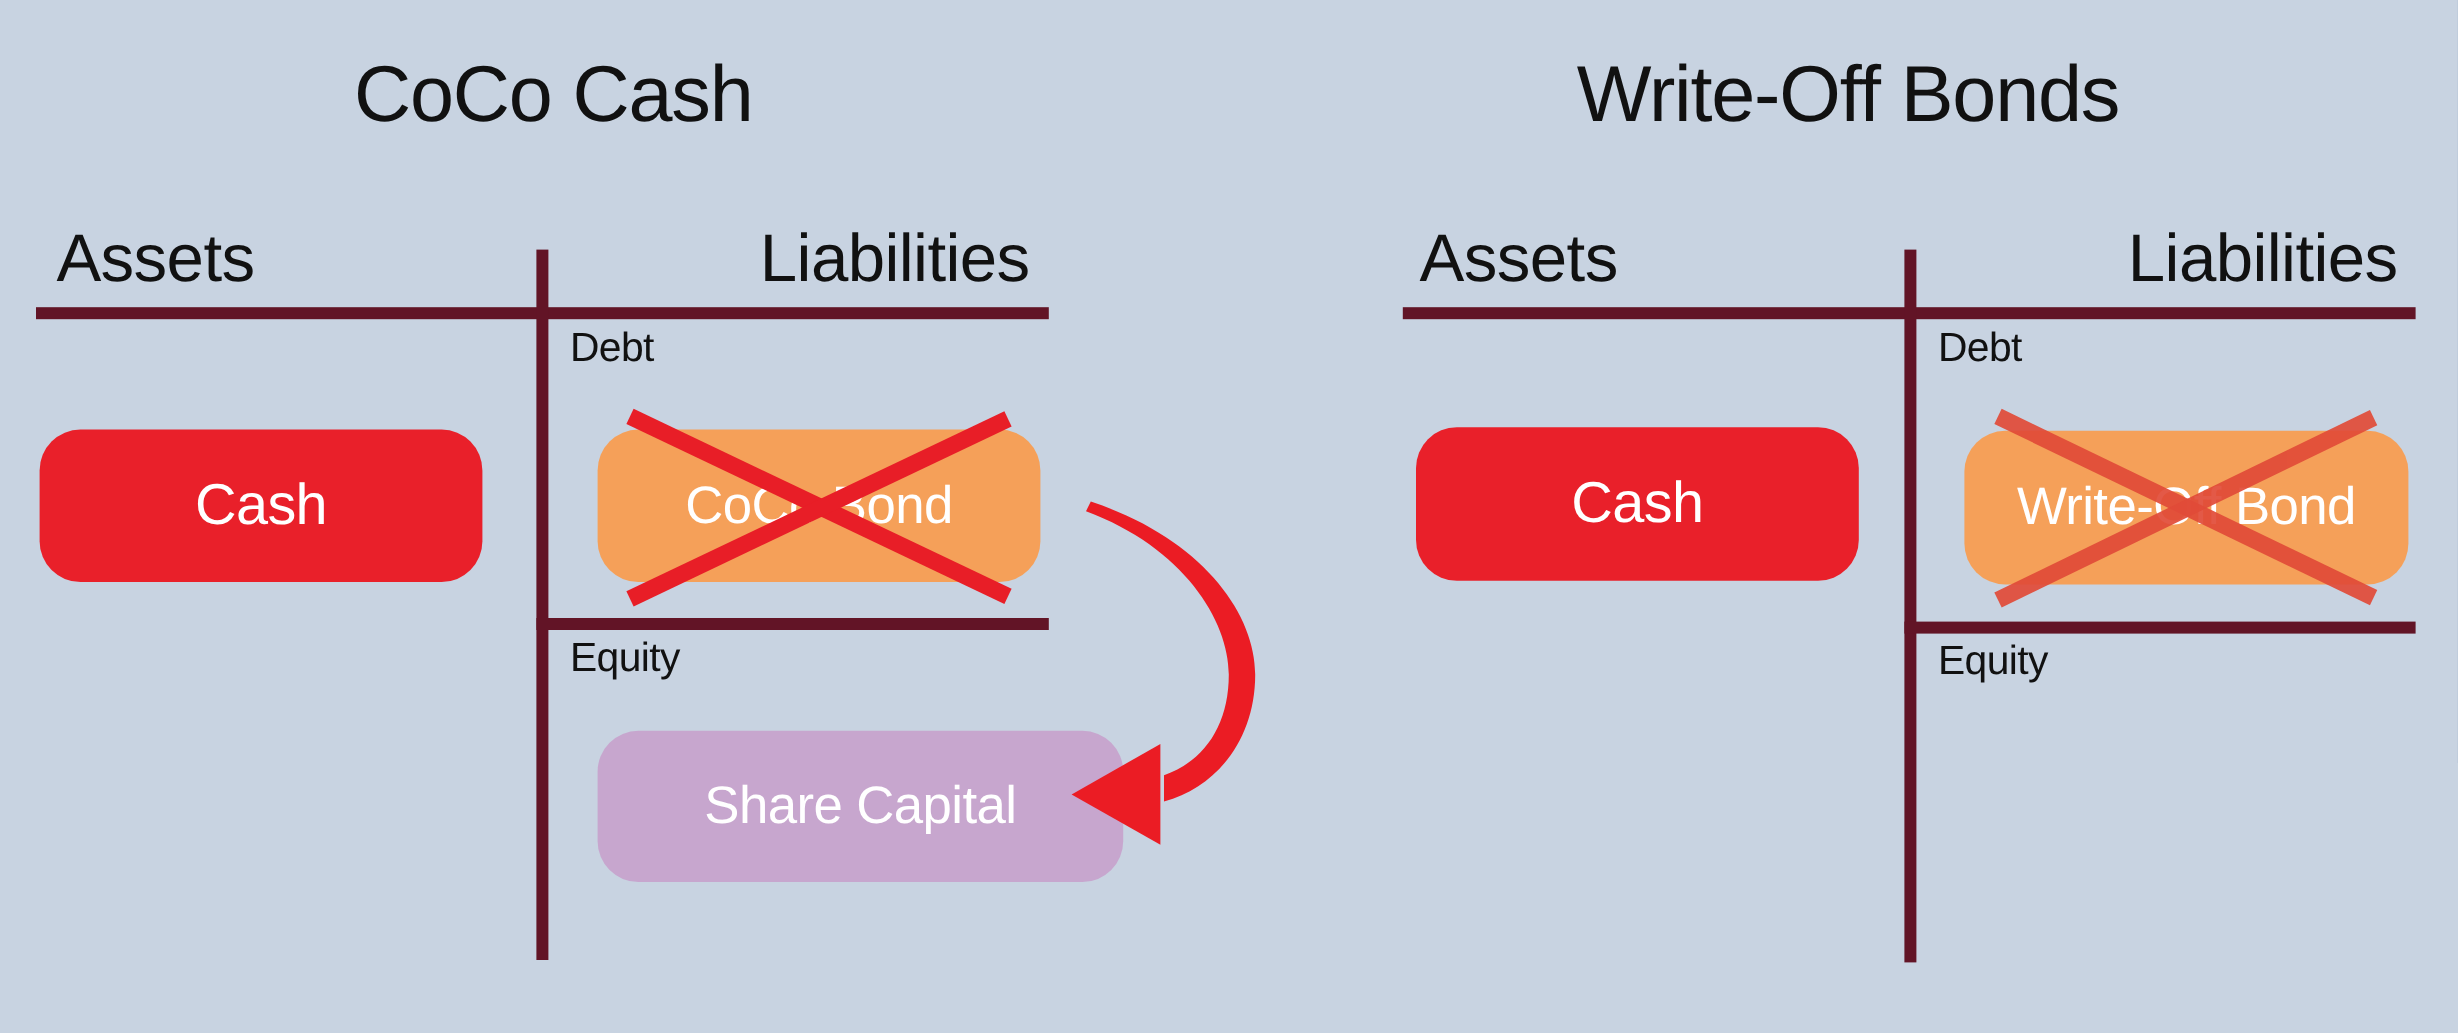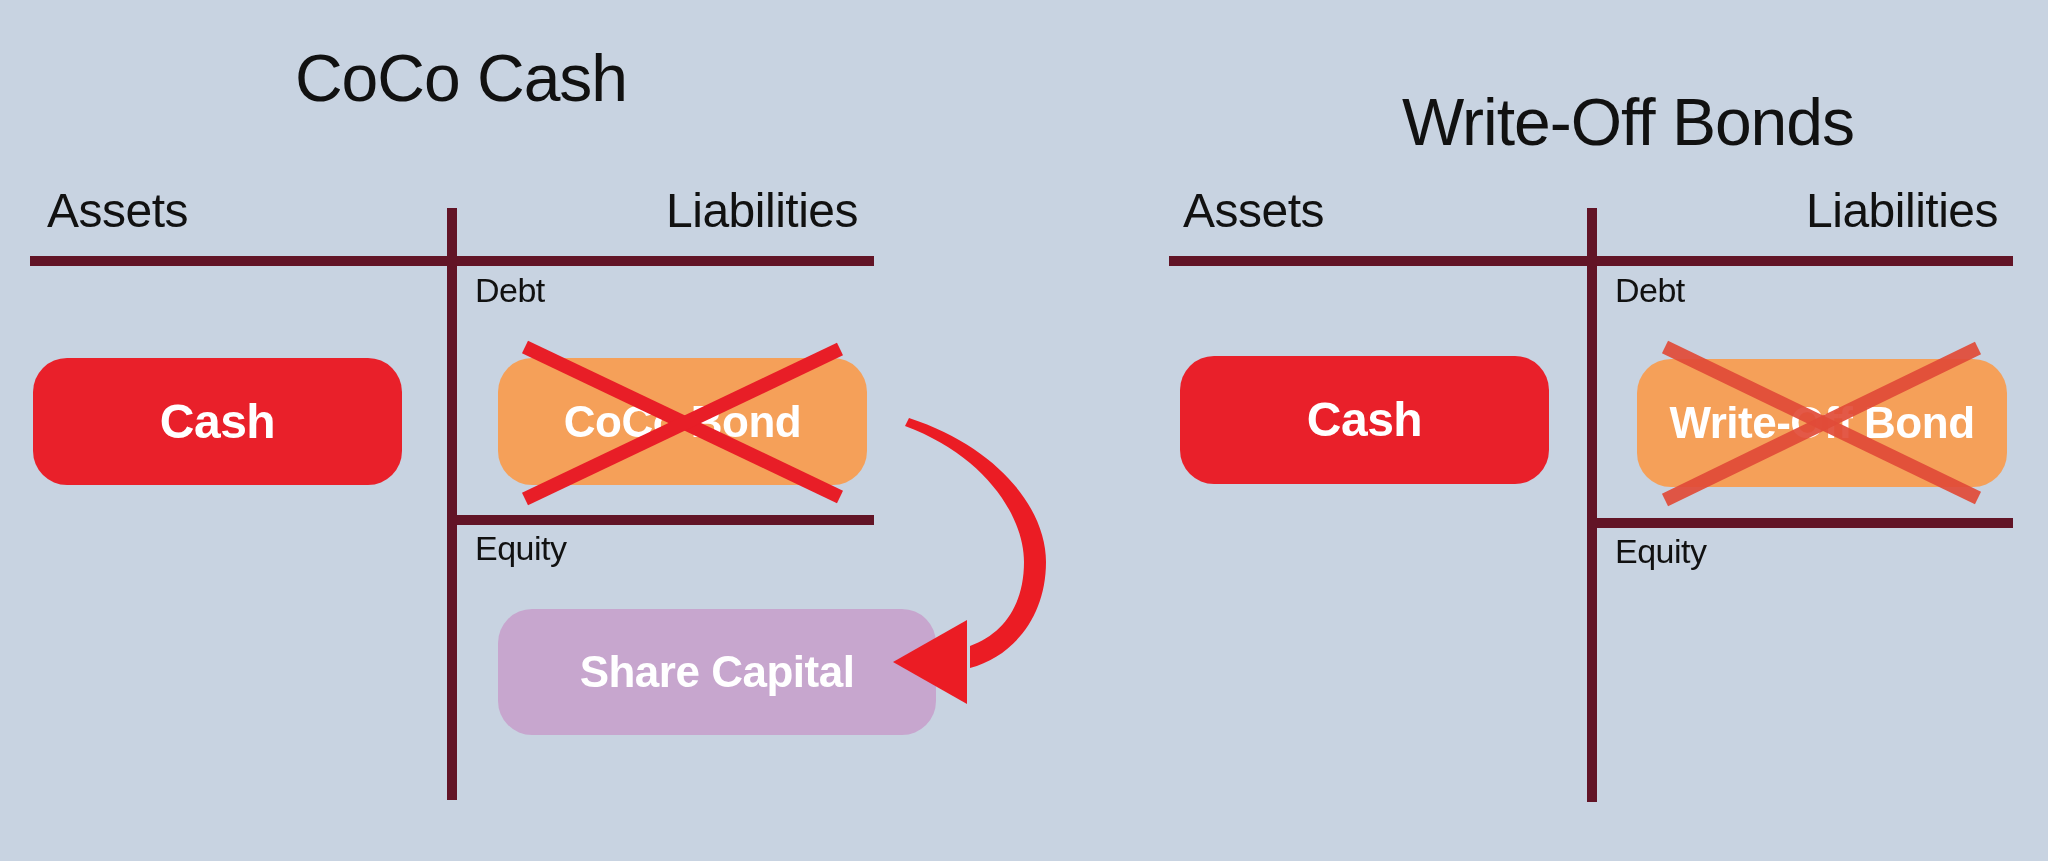--- a/index.html
+++ b/index.html
@@ -10,23 +10,23 @@
     font-family:"Liberation Sans", sans-serif;
     overflow:hidden;
   }
   .panel{position:absolute;inset:0;}
   .title{
     position:absolute;top:45px;transform:translateX(-50%);
     font-size:66px;line-height:1;font-weight:500;letter-spacing:-1px;
     color:var(--text-dark,#111);white-space:nowrap;margin:0;
   }
   .panel-left  .title{left:461px;}
-  .panel-right .title{left:1628px;margin-top:44px;}
+  .panel-right .title{left:1540px;}
   .t-label{
-    position:absolute;font-size:48px;line-height:1;font-weight:500;
+    position:absolute;font-size:56px;line-height:1;font-weight:500;
     letter-spacing:-0.5px;color:var(--text-dark,#111);white-space:nowrap;
   }
   .section-label{
     position:absolute;font-size:34px;line-height:1;font-weight:500;
     letter-spacing:-0.5px;color:var(--text-dark,#111);white-space:nowrap;
   }
   
   .panel-left .assets{left:47px;top:187px;}
   .panel-left .liabilities{right:1190px;top:187px;}
   .panel-left .debt{left:475px;top:273px;}
@@ -41,21 +41,21 @@
   .panel-left  .rule-top{left:30px;top:256px;width:844px;height:10px;}
   .panel-left  .rule-mid{left:447px;top:515px;width:427px;height:10px;}
   .panel-left  .rule-vert{left:447px;top:208px;width:10px;height:592px;}
   .panel-right .rule-top{left:1169px;top:256px;width:844px;height:10px;}
   .panel-right .rule-mid{left:1587px;top:518px;width:426px;height:10px;}
   .panel-right .rule-vert{left:1587px;top:208px;width:10px;height:594px;}
 
   .box{
     position:absolute;display:flex;align-items:center;justify-content:center;
     border-radius:34px;color:var(--text-light,#fff);
-    letter-spacing:-0.5px;font-weight:700;text-align:center;
+    letter-spacing:-0.5px;font-weight:400;text-align:center;
   }
   .box span{line-height:1;}
   .cash{background:var(--cash-red,#e9202a);font-size:48px;}
   .bond{background:var(--bond-orange,#f5a059);font-size:44px;}
   .share{background:var(--share-purple,#c7a6ce);font-size:44px;}
 
   .panel-left  .cash {left:33px;  top:358px;width:369px;height:127px;}
   .panel-left  .bond {left:498px; top:358px;width:369px;height:127px;}
   .panel-left  .share{left:498px; top:609px;width:438px;height:126px;}
   .panel-right .cash {left:1180px;top:356px;width:369px;height:128px;}

